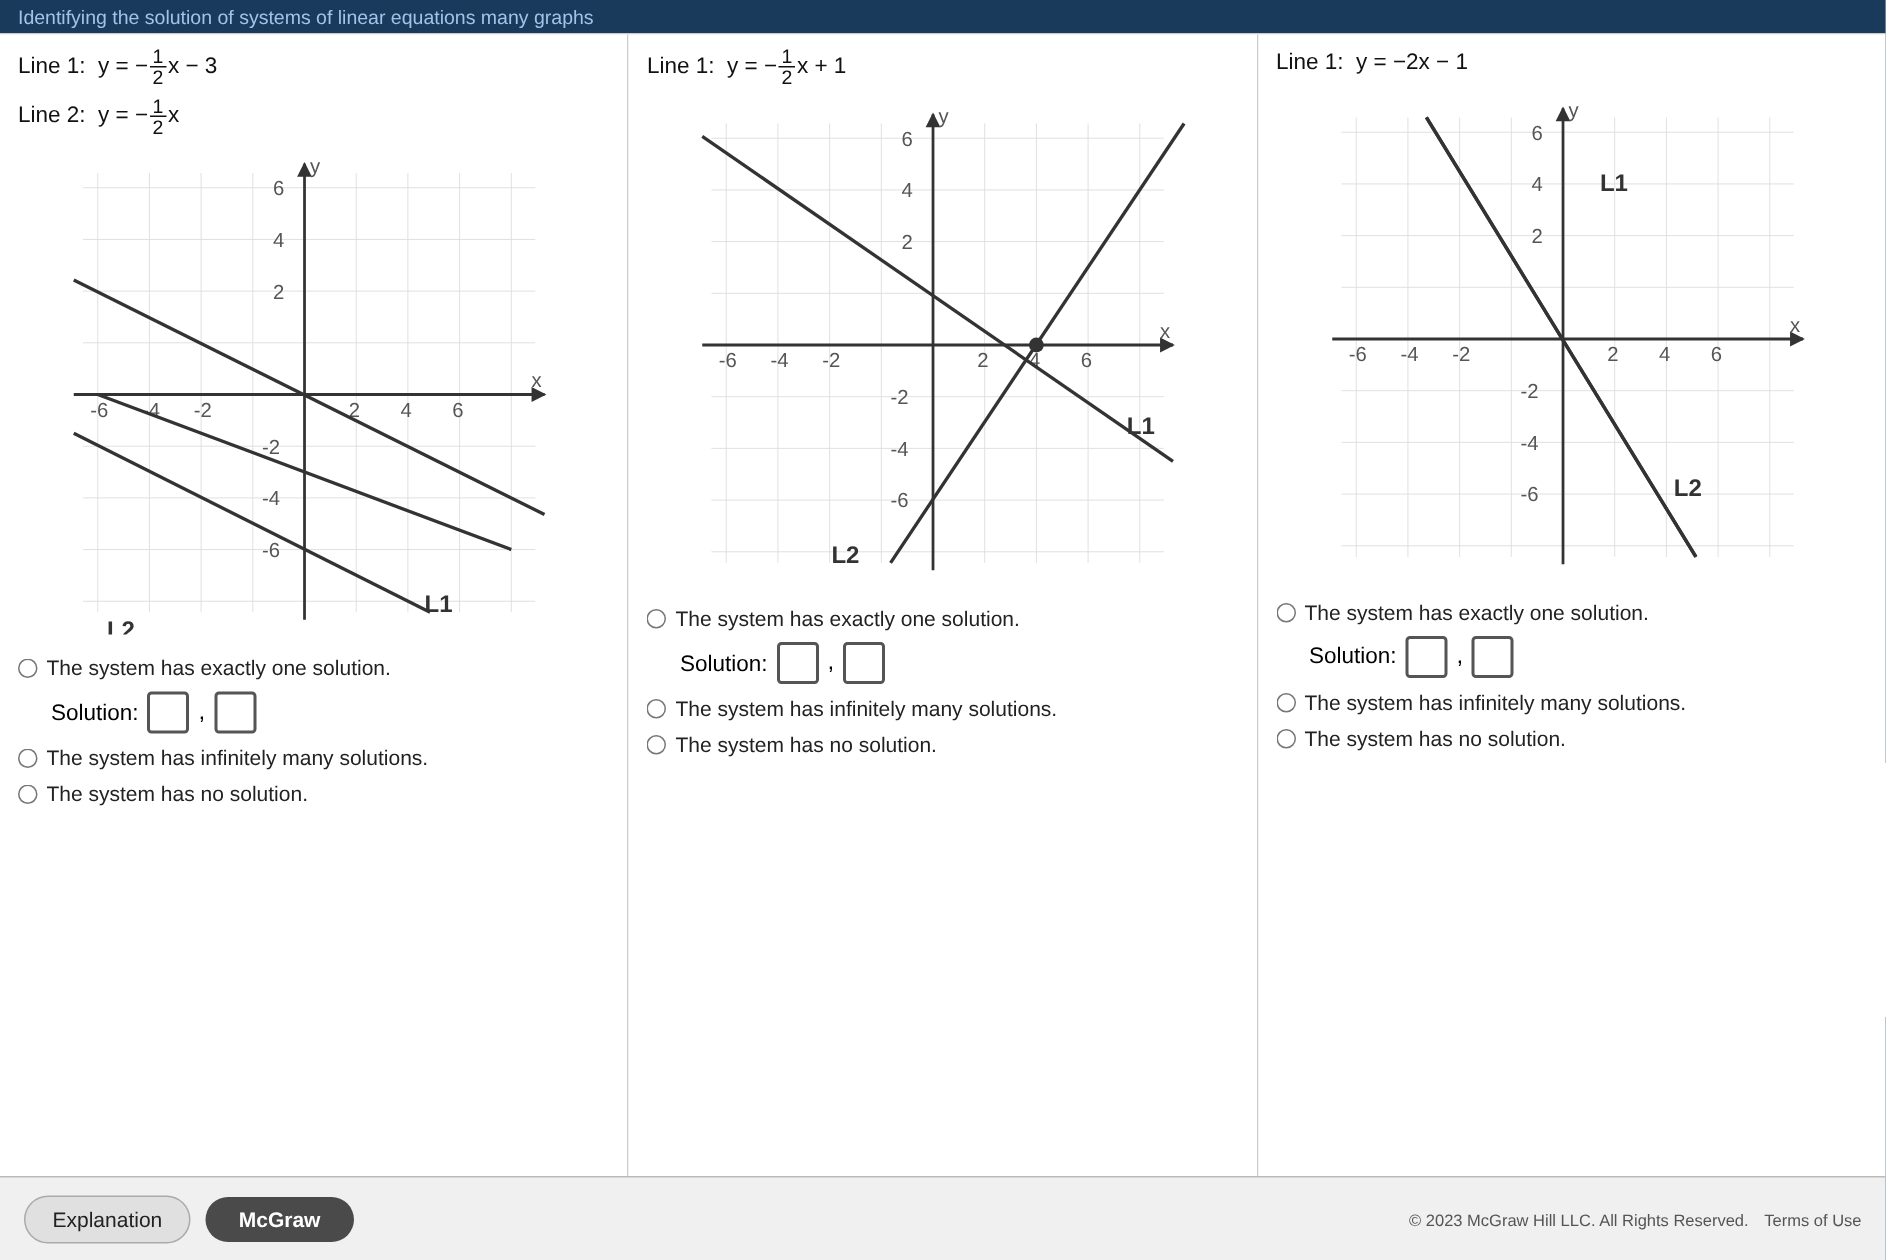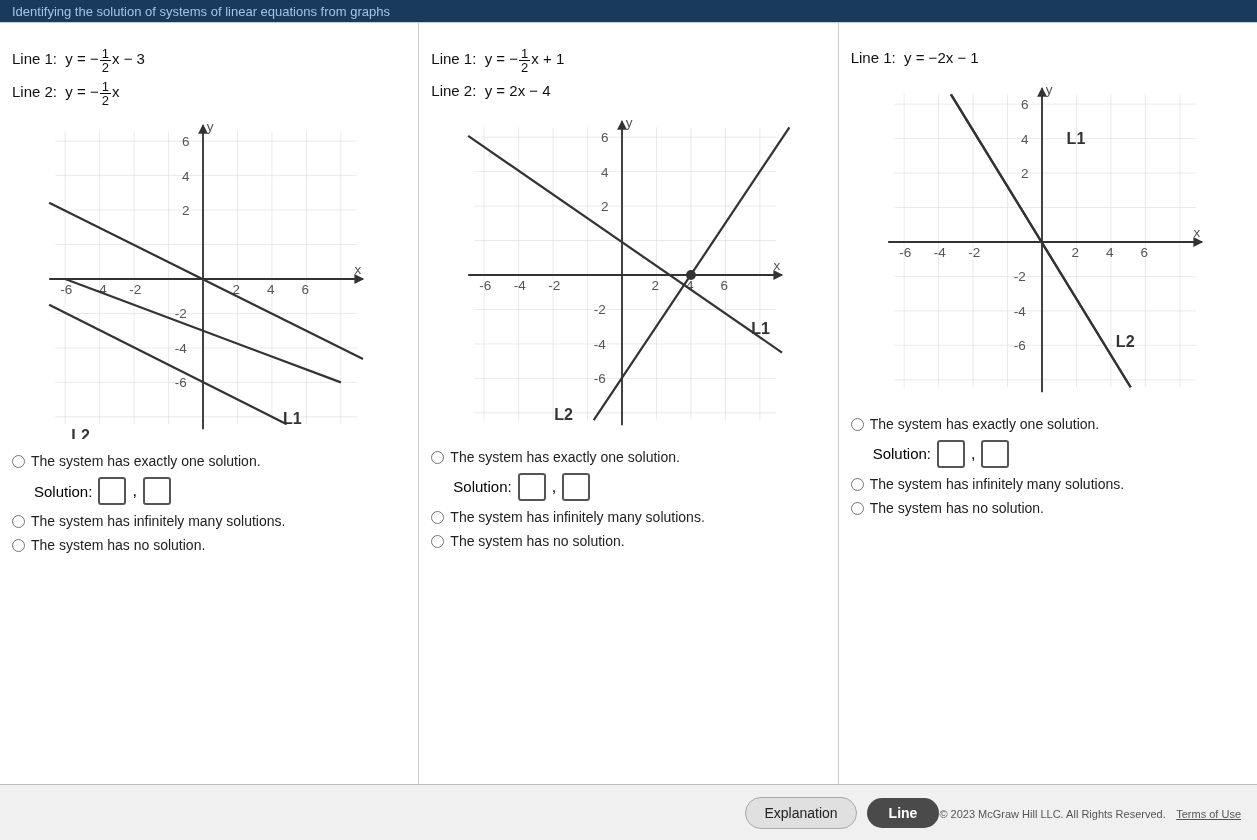--- a/index.html
+++ b/index.html
@@ -28,21 +28,21 @@
       flex-direction: column;
     }
     .panels-row {
       display: flex;
       flex: 1;
       border-top: 1px solid #ccc;
     }
     .panel {
       flex: 1;
       border-right: 1px solid #ccc;
-      padding: 24px 12px 10px 12px;
+      padding: 8px 12px 10px 12px;
       display: flex;
       flex-direction: column;
       background: #fff;
     }
     .panel:last-child { border-right: none; }
     .equation-line {
       font-size: 15px;
       color: #111;
       margin-bottom: 6px;
       line-height: 1.5;
@@ -90,21 +90,21 @@
       display: inline-block;
     }
     .bottom-bar {
       background: #f0f0f0;
       border-top: 1px solid #bbb;
       height: 56px;
       display: flex;
       align-items: center;
       padding: 0 16px;
       gap: 0;
-      justify-content: flex-end;
+      justify-content: space-between;
     }
     .bottom-left {
       display: flex;
       gap: 10px;
       align-items: center;
     }
     .btn-explanation {
       background: #e0e0e0;
       border: 1px solid #aaa;
       border-radius: 20px;
@@ -163,21 +163,21 @@
     .line2 {
       stroke: #333;
       stroke-width: 1.8;
       fill: none;
     }
   </style>
 </head>
 <body>
 
 <div class="top-bar">
-  <span>Identifying the solution of systems of linear equations from graphs</span>
+  <span>Identifying the solution of systems of linear equations many graphs</span>
 </div>
 
 <div class="main-content">
   <div class="panels-row">
 
     <div class="panel">
       <div class="equation-line">
         Line 1: &nbsp;y = −<span class="fraction">
             <span class="num">1</span>
             <span class="den">2</span>
@@ -269,23 +269,20 @@
         </div>
       </div>
     </div>
 
     <div class="panel">
       <div class="equation-line">
         Line 1: &nbsp;y = −<span class="fraction">
             <span class="num">1</span>
             <span class="den">2</span>
           </span>x + 1
-      </div>
-      <div class="equation-line">
-        Line 2: &nbsp;y = 2x − 4
       </div>
       <div class="graph-area">
         <svg viewBox="0 0 280 260" xmlns="http://www.w3.org/2000/svg">
           <g>
             <line x1="23" y1="10" x2="23" y2="248" class="grid-line"></line>
             <line x1="51" y1="10" x2="51" y2="248" class="grid-line"></line>
             <line x1="79" y1="10" x2="79" y2="248" class="grid-line"></line>
             <line x1="107" y1="10" x2="107" y2="248" class="grid-line"></line>
             <line x1="135" y1="10" x2="135" y2="248" class="grid-line"></line>
             <line x1="163" y1="10" x2="163" y2="248" class="grid-line"></line>
@@ -426,20 +423,20 @@
           <label for="p3o3">The system has no solution.</label>
         </div>
       </div>
     </div>
 
   </div>
 
   <div class="bottom-bar">
     <div class="bottom-left">
       <button class="btn-explanation">Explanation</button>
-      <button class="btn-check">Line</button>
+      <button class="btn-check">McGraw</button>
     </div>
     <div>
       <span class="footer-copy">© 2023 McGraw Hill LLC. All Rights Reserved.</span>
-      <span class="footer-copy" style="cursor:pointer; text-decoration:underline; margin-left:6px;">Terms of Use</span>
+      <span class="footer-copy" style="cursor:pointer; margin-left:6px;">Terms of Use</span>
     </div>
   </div>
 </div>
 
 </body></html>

